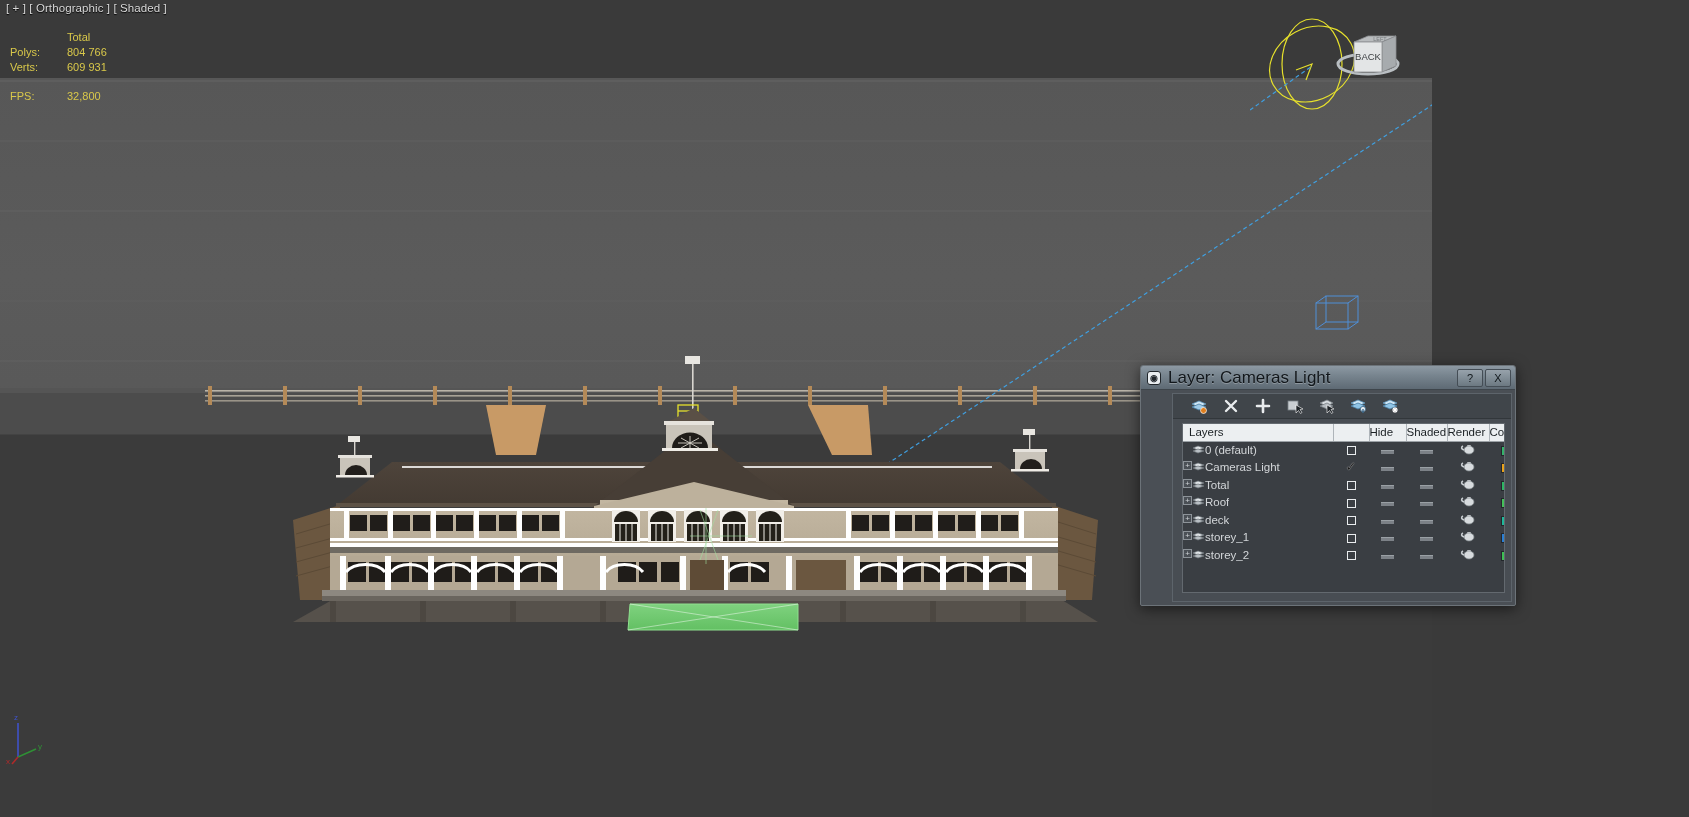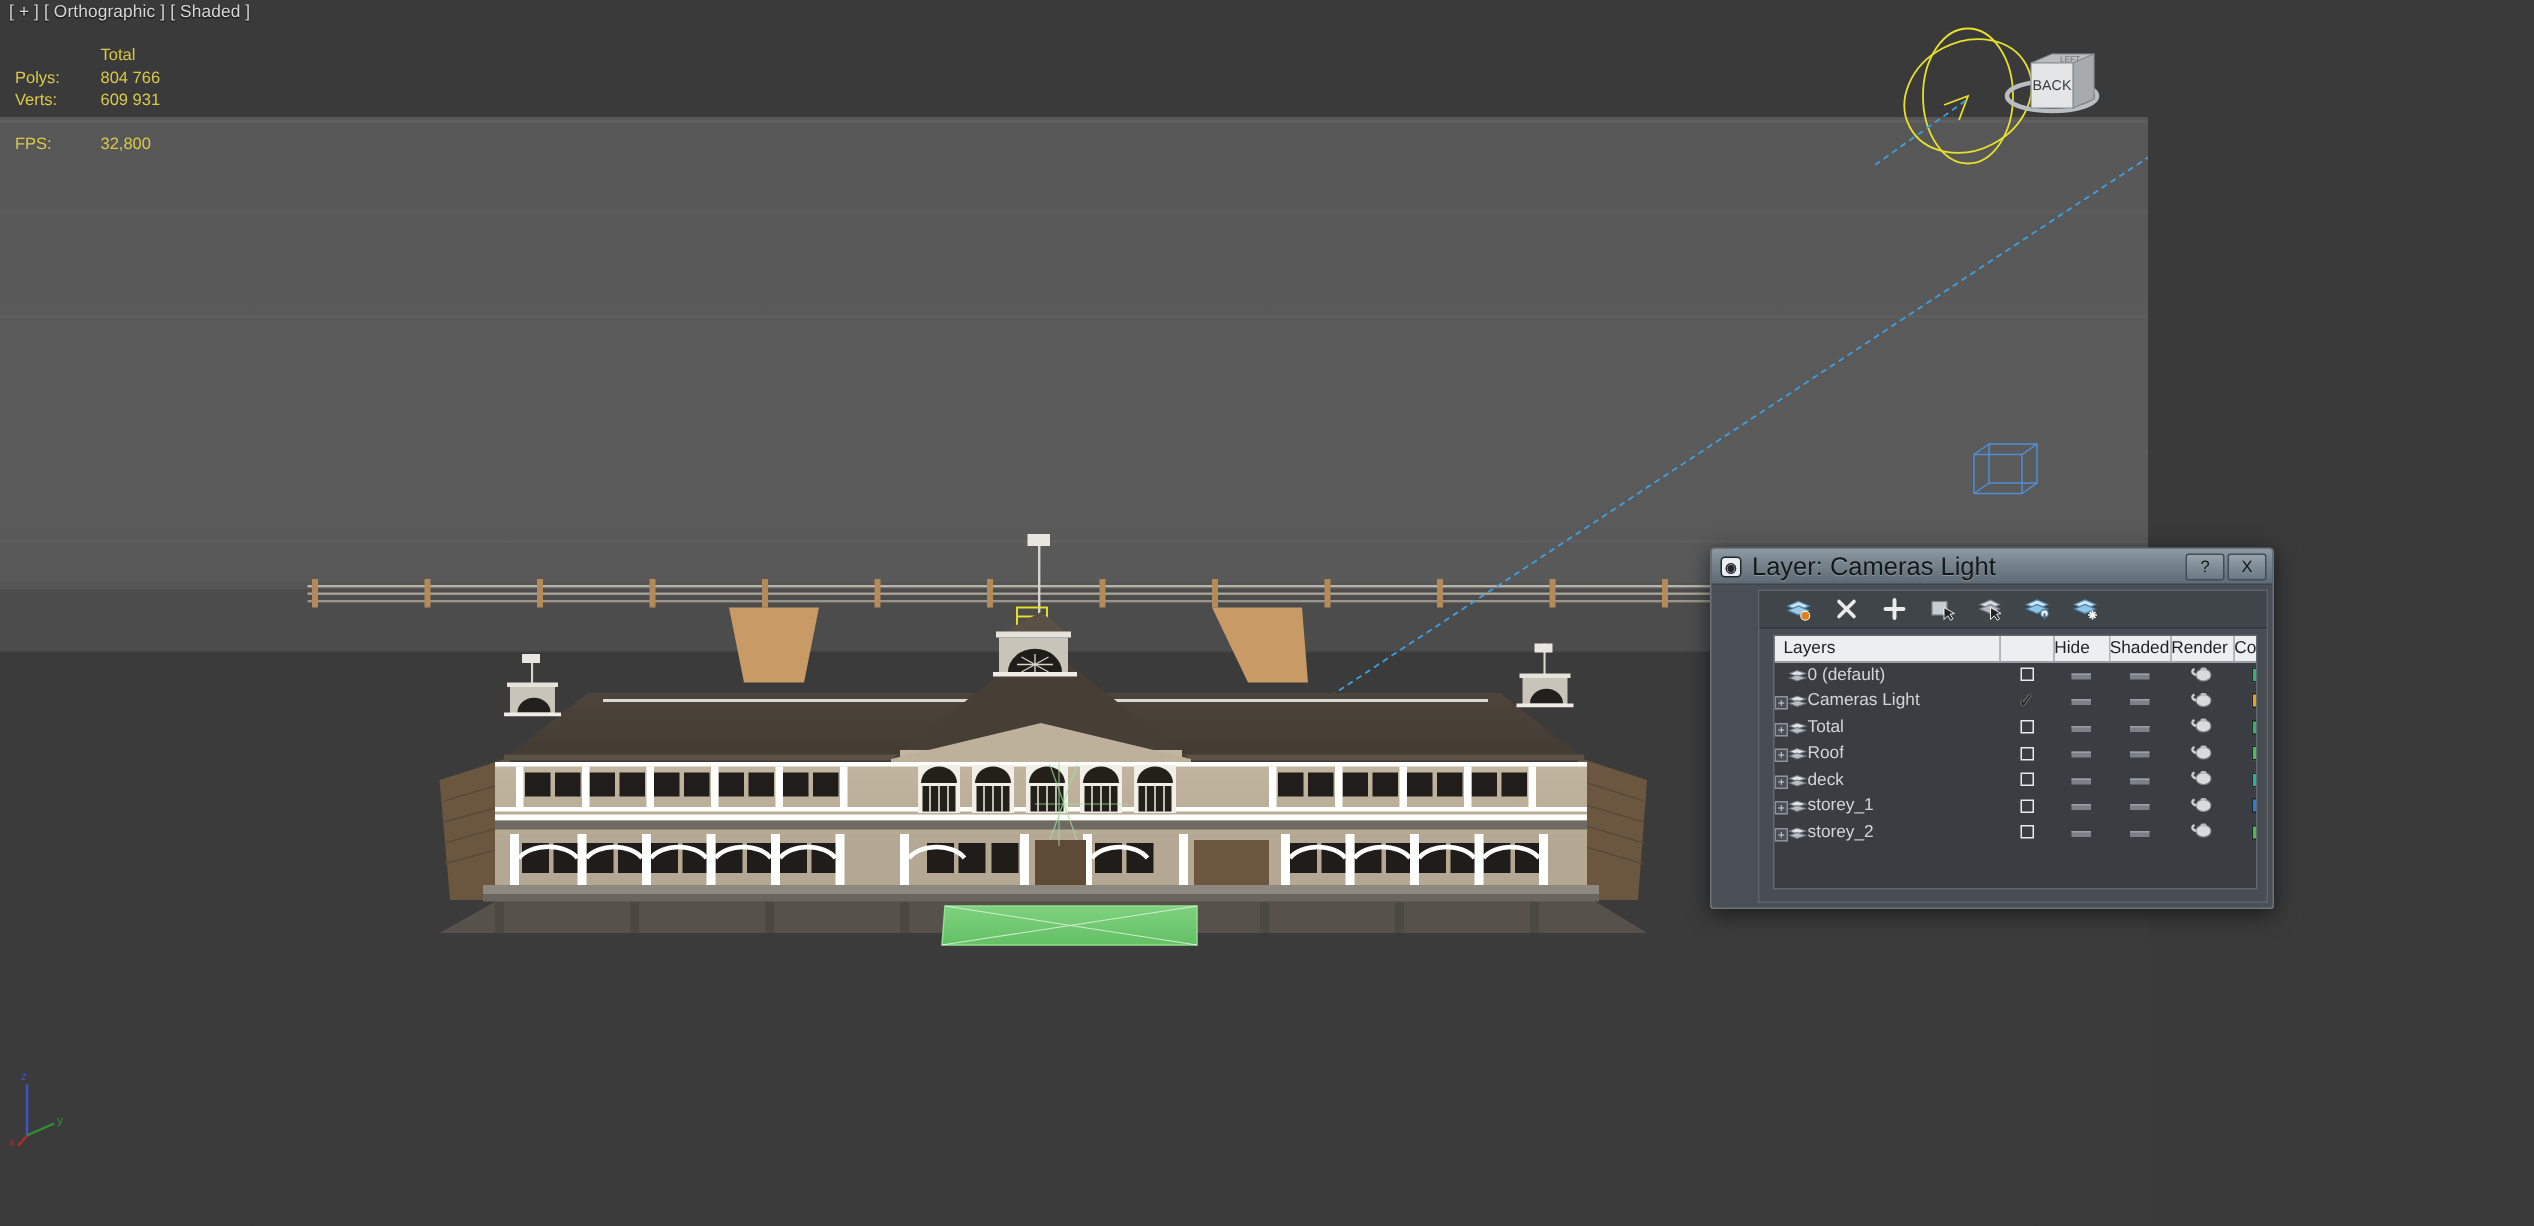--- a/index.html
+++ b/index.html
@@ -62,21 +62,21 @@
   .tb-icon { width:20px; height:18px; display:flex; align-items:center; justify-content:center; cursor:pointer; }
 
   .list-wrap { flex:1 1 auto; margin:4px 6px 8px 9px; background:#3a3e43; border:1px solid #63696f; overflow:hidden;
      display:flex; flex-direction:column; }
   table.layers { width:100%; border-collapse:collapse; table-layout:fixed; }
   table.layers thead th { background:#eceff1; color:#1b2024; font-size:11.5px; font-weight:normal;
      text-align:left; padding:2px 0 2px 6px; height:17px; border-right:1px solid #aeb4b9; border-bottom:1px solid #9ba1a6; }
   table.layers thead th.c { text-align:left; padding-left:0; }
   table.layers tbody td { font-size:11.5px; color:#d3d6d9; height:17.5px; padding:0; vertical-align:middle; }
   td.name-cell { padding-left:12px; }
-  .name-inner { display:flex; align-items:flex-end; gap:0; }
+  .name-inner { display:flex; align-items:flex-start; gap:0; }
   .expander { width:9px; height:9px; border:1px solid #8d9399; color:#cfd3d7; font-size:8px; line-height:7px;
      text-align:center; flex:0 0 auto; cursor:pointer; background:#4a4f55; }
   .expander.hidden { visibility:hidden; }
   .layer-icon { width:13px; height:11px; flex:0 0 auto; }
   .lname { white-space:nowrap; overflow:hidden; text-overflow:ellipsis; }
   td.c { text-align:center; }
   .chk { width:9px; height:9px; border:1.5px solid #e9ecee; background:#3a3e43; display:inline-block; vertical-align:middle; cursor:pointer; }
   .chkmark { color:#1a1a1a; font-size:13px; line-height:11px; display:inline-block; text-shadow:0 0 1px #fff; }
   .dash { display:inline-block; width:13px; height:4px; background:#7c8187; border-top:1px solid #9aa0a5; cursor:pointer;}
   .swatch { width:11px; height:10px; display:inline-block; border:1px solid #22262a; vertical-align:middle; cursor:pointer; }

